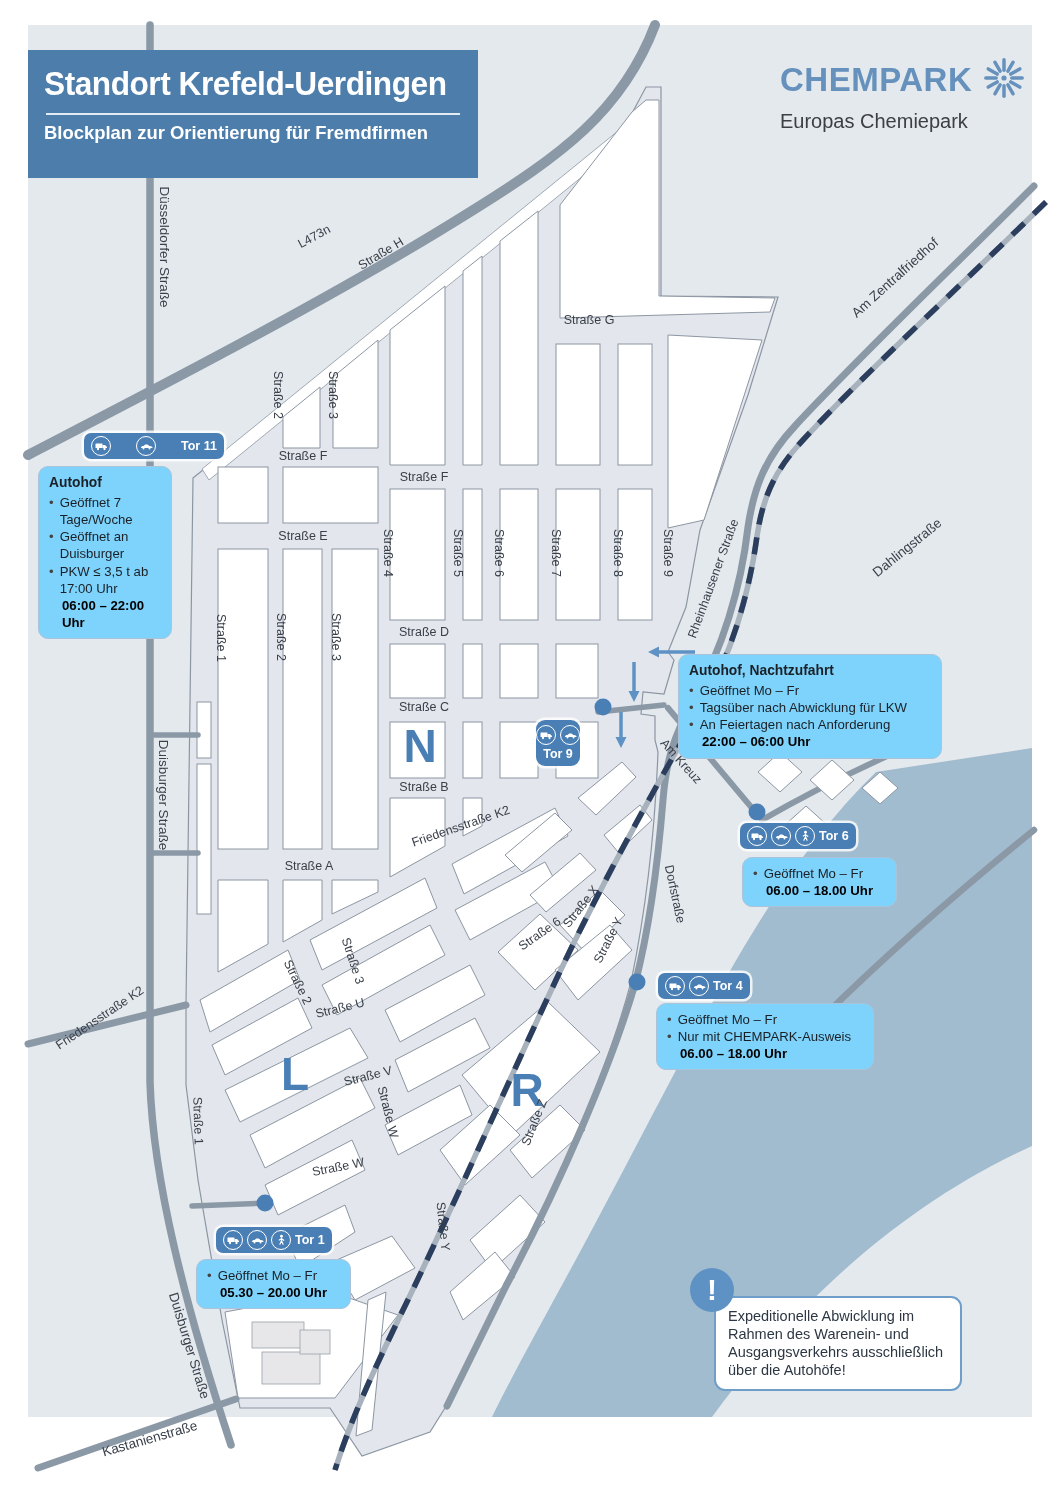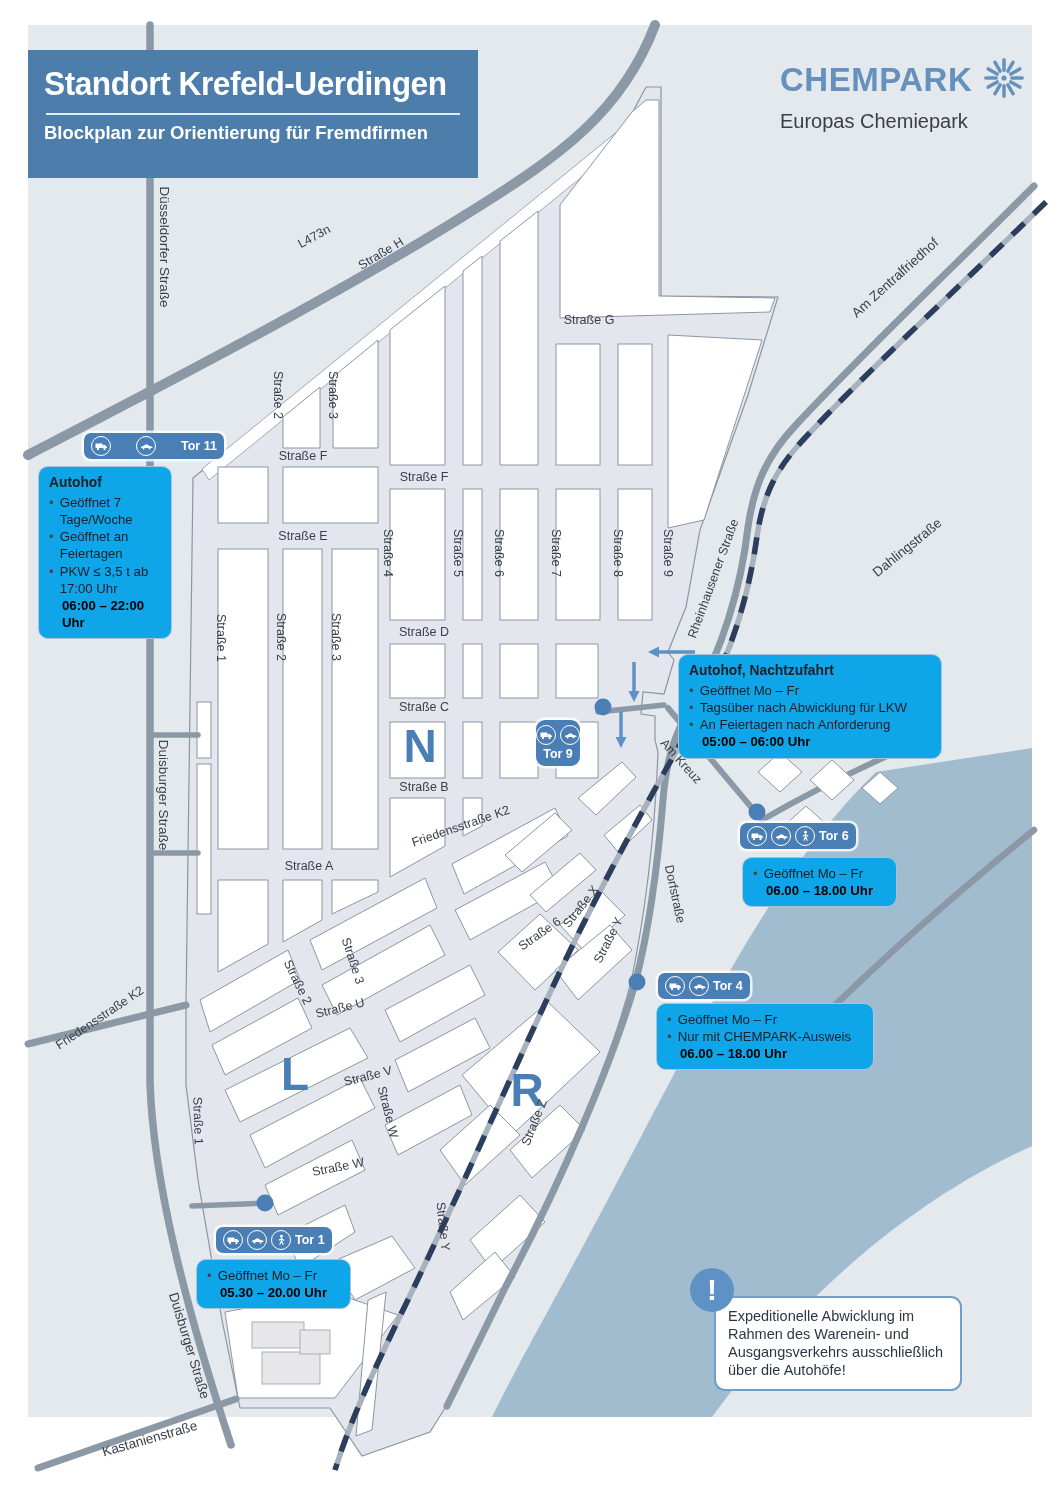--- a/index.html
+++ b/index.html
@@ -28,21 +28,21 @@
   .badge{position:absolute;background:#4a7fb5;border-radius:7px;color:#fff;display:flex;
          align-items:center;gap:4px;padding:3px 7px;box-shadow:0 0 0 2.5px rgba(255,255,255,.8);}
   .badge .torlbl{font-size:12.5px;font-weight:bold;white-space:nowrap;}
   .ic{width:18px;height:18px;border:1.6px solid #fff;border-radius:50%;flex:0 0 auto;
       display:flex;align-items:center;justify-content:center;}
   .ic svg{display:block;}
   .badge-col{flex-direction:column;gap:2px;padding:5px 0;border-radius:9px;}
   .badge-col .icons{display:flex;gap:4px;}
 
   
-  .ibox{position:absolute;background:#0ea5e9;border:1.6px solid #a9c4da;border-radius:10px;
+  .ibox{position:absolute;background:#7dd3fc;border:1.6px solid #a9c4da;border-radius:10px;
         padding:7px 10px;font-size:13.2px;color:#1b2026;line-height:1.3;box-sizing:border-box;}
   .ititle{font-weight:bold;font-size:13.8px;margin-bottom:2px;}
   .irow{display:flex;gap:6px;}
   .irow .bu{flex:0 0 auto;color:#444;}
   .hrs{font-weight:bold;padding-left:13px;color:#000;}
 
   
   .notice-circle{position:absolute;left:690px;top:1268px;width:44px;height:44px;border-radius:50%;
                  background:#5f92c4;color:#fff;font-size:30px;font-weight:bold;display:flex;
                  align-items:center;justify-content:center;z-index:6;}
@@ -388,21 +388,21 @@
 </div>
 
 <div class="ibox" style="left:38px;top:466px;width:134px;">
   <div class="ititle">Autohof</div>
   <div class="irow">
         <span class="bu">•</span>
         <span>Geöffnet 7 Tage/Woche</span>
       </div>
   <div class="irow">
         <span class="bu">•</span>
-        <span>Geöffnet an Feiertagen</span>
+        <span>Geöffnet an Duisburger</span>
       </div>
   <div class="irow">
         <span class="bu">•</span>
         <span>PKW ≤ 3,5 t ab 17:00 Uhr</span>
       </div>
   <div class="hrs">06:00 – 22:00 Uhr</div>
 </div>
 
 <div class="ibox" style="left:678px;top:654px;width:264px;">
   <div class="ititle">Autohof, Nachtzufahrt</div>
@@ -411,21 +411,21 @@
         <span>Geöffnet Mo – Fr</span>
       </div>
   <div class="irow">
         <span class="bu">•</span>
         <span>Tagsüber nach Abwicklung für LKW</span>
       </div>
   <div class="irow">
         <span class="bu">•</span>
         <span>An Feiertagen nach Anforderung</span>
       </div>
-  <div class="hrs">05:00 – 06:00 Uhr</div>
+  <div class="hrs">22:00 – 06:00 Uhr</div>
 </div>
 
 <div class="ibox" style="left:742px;top:857px;width:155px;">
   <div class="irow">
         <span class="bu">•</span>
         <span>Geöffnet Mo – Fr</span>
       </div>
   <div class="hrs">06.00 – 18.00 Uhr</div>
 </div>
 

